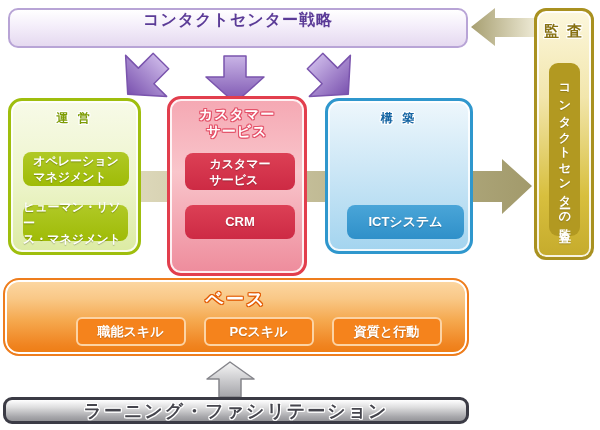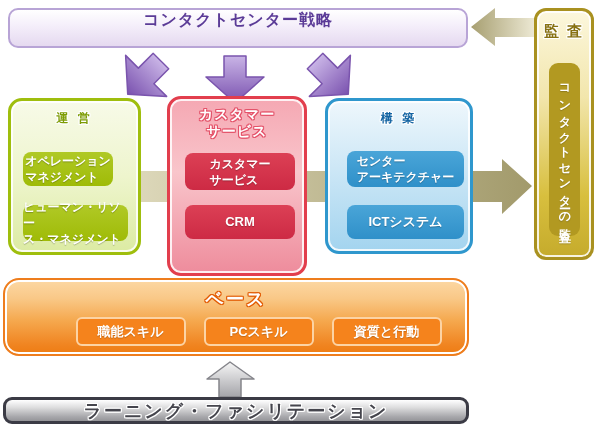--- a/index.html
+++ b/index.html
@@ -68,21 +68,21 @@
     position:absolute; border-radius:8px; color:#fff; font-weight:bold;
     font-size:12px; line-height:16px;
     display:flex; align-items:center; justify-content:center;
     text-shadow:0 1px 1px rgba(0,0,0,.25);
   }
   .item .txt { text-align:left; white-space:pre-line; }
   .item.single { font-size:13px; }
   .green .item { background: linear-gradient(180deg,#b0c926 0%,#9fbb07 100%); }
   .red   .item { background: linear-gradient(180deg,#dc4055 0%,#cd2a44 100%); }
   .blue  .item { background: linear-gradient(180deg,#4aa5d8 0%,#2f90c9 100%); }
-  .g1 { left:12px; top:51px;  width:90px; height:34px; }
+  .g1 { left:12px; top:51px;  width:106px; height:34px; }
   .g2 { left:12px; top:104px; width:105px; height:36px; }
   .r1 { left:15px; top:54px;  width:110px; height:37px; }
   .r2 { left:15px; top:106px; width:110px; height:34px; }
   .b1 { left:19px; top:50px;  width:117px; height:36px; }
   .b2 { left:19px; top:104px; width:117px; height:34px; }
 
   
   .base-box {
     position:absolute; left:3px; top:278px; width:466px; height:78px;
     border:2px solid #ee7d1d; border-radius:16px;
@@ -192,24 +192,20 @@
       <span class="txt">カスタマー
 サービス</span>
     </div>
     <div class="item r2 single">
       <span class="txt">CRM</span>
     </div>
   </div>
 
   <div class="pillar blue">
     <div class="pillar-title halo-w">構 築</div>
-    <div class="item b1">
-      <span class="txt">センター
-アーキテクチャー</span>
-    </div>
     <div class="item b2 single">
       <span class="txt">ICTシステム</span>
     </div>
   </div>
 
   <div class="base-box">
     <div class="base-title">ベース</div>
     <div class="base-items">
       <div class="base-item">職能スキル</div>
       <div class="base-item">PCスキル</div>

